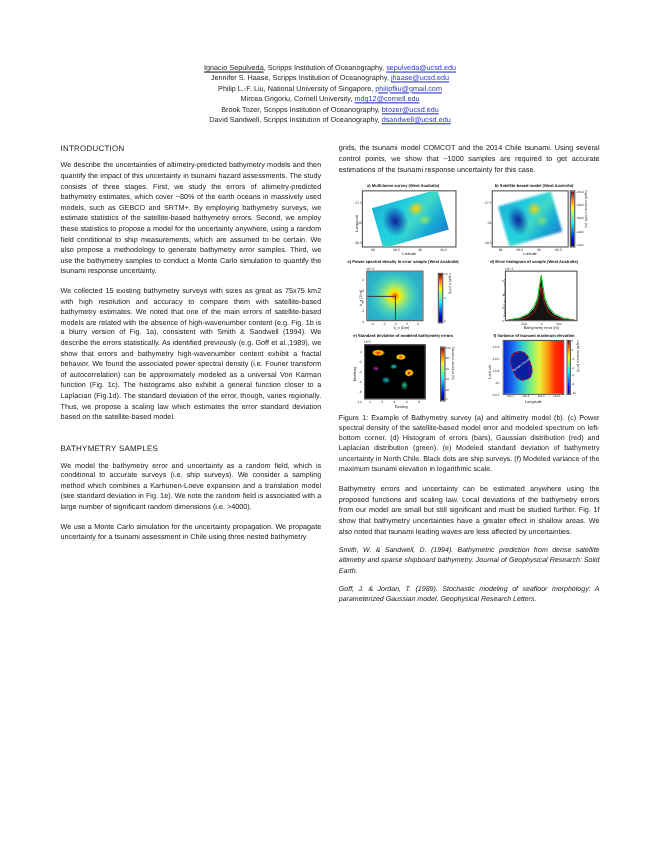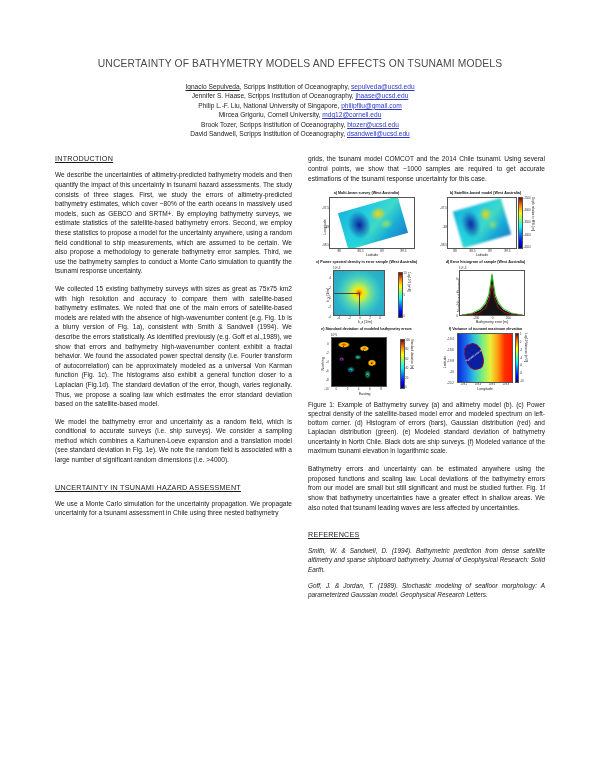--- a/index.html
+++ b/index.html
@@ -49,21 +49,20 @@
     gap: 16px;
     align-items: flex-start;
   }
   .col { width: 237px; }
   h2.sec {
     font-size: 7.2px;
     font-weight: 400;
     color: #1a1a1a;
     margin: 18px 0 7px 0;
     letter-spacing: .25px;
-    text-decoration: underline;
   }
   h2.sec.first { margin-top: 0; }
   p.body {
     font-size: 6.6px;
     line-height: 9.6px;
     text-align: justify;
     margin: 0 0 8px 0;
     color: #181818;
     hyphens: none;
   }
@@ -223,21 +222,20 @@
   .dots i {
     position: absolute; width: 1px; height: 1px;
     background: #000; border-radius: 50%;
   }
 </style>
 </head>
 <body>
 
 <div class="page">
 
-  <h1 class="title">UNCERTAINTY OF BATHYMETRY MODELS AND EFFECTS ON TSUNAMI MODELS</h1>
 
   <div class="authors">
     <div class="row">
       <span class="nm-first">Ignacio Sepulveda</span><span>, </span><span>Scripps Institution of Oceanography</span><span>, </span><a class="mail" href="#">sepulveda@ucsd.edu</a>
     </div>
     <div class="row">
       <span>Jennifer S. Haase</span><span>, </span><span>Scripps Institution of Oceanography</span><span>, </span><a class="mail" href="#">jhaase@ucsd.edu</a>
     </div>
     <div class="row">
       <span>Philip L.-F. Liu</span><span>, </span><span>National University of Singapore</span><span>, </span><a class="mail" href="#">philipfliu@gmail.com</a>
@@ -255,23 +253,23 @@
 
   <div class="cols">
 
     <div class="col">
 
       <h2 class="sec first">INTRODUCTION</h2>
       <p class="body">We describe the uncertainties of altimetry-predicted bathymetry models and then quantify the impact of this uncertainty in tsunami hazard assessments. The study consists of three stages. First, we study the errors of altimetry-predicted bathymetry estimates, which cover ~80% of the earth oceans in massively used models, such as GEBCO and SRTM+. By employing bathymetry surveys, we estimate statistics of the satellite-based bathymetry errors. Second, we employ these statistics to propose a model for the uncertainty anywhere, using a random field conditional to ship measurements, which are assumed to be certain. We also propose a methodology to generate bathymetry error samples. Third, we use the bathymetry samples to conduct a Monte Carlo simulation to quantify the tsunami response uncertainty.</p>
 
       <p class="body">We collected 15 existing bathymetry surveys with sizes as great as 75x75 km2 with high resolution and accuracy to compare them with satellite-based bathymetry estimates. We noted that one of the main errors of satellite-based models are related with the absence of high-wavenumber content (e.g. Fig. 1b is a blurry version of Fig. 1a), consistent with Smith &amp; Sandwell (1994). We describe the errors statistically. As identified previously (e.g. Goff et al.,1989), we show that errors and bathymetry high-wavenumber content exhibit a fractal behavior. We found the associated power spectral density (i.e. Fourier transform of autocorrelation) can be approximately modeled as a universal Von Karman function (Fig. 1c). The histograms also exhibit a general function closer to a Laplacian (Fig.1d). The standard deviation of the error, though, varies regionally. Thus, we propose a scaling law which estimates the error standard deviation based on the satellite-based model.</p>
 
+      <h2 class="sec">BATHYMETRY SAMPLES</h2>
       <p class="body">We model the bathymetry error and uncertainty as a random field, which is conditional to accurate surveys (i.e. ship surveys). We consider a sampling method which combines a Karhunen-Loeve expansion and a translation model (see standard deviation in Fig. 1e). We note the random field is associated with a large number of significant random dimensions (i.e. &gt;4000).</p>
 
-      <h2 class="sec">UNCERTAINTY IN TSUNAMI HAZARD ASSESSMENT</h2>
       <p class="body">We use a Monte Carlo simulation for the uncertainty propagation. We propagate uncertainty for a tsunami assessment in Chile using three nested bathymetry</p>
 
     </div>
 
     <div class="col">
 
       <p class="body">grids, the tsunami model COMCOT and the 2014 Chile tsunami. Using several control points, we show that ~1000 samples are required to get accurate estimations of the tsunami response uncertainty for this case.</p>
 
       <div class="figure">
 
@@ -513,19 +511,18 @@
             </div>
           </div>
         </div>
 
       </div>
 
       <p class="caption">Figure 1: Example of Bathymetry survey (a) and altimetry model (b). (c) Power spectral density of the satellite-based model error and modeled spectrum on left-bottom corner. (d) Histogram of errors (bars), Gaussian distribution (red) and Laplacian distribution (green). (e) Modeled standard deviation of bathymetry uncertainty in North Chile. Black dots are ship surveys. (f) Modeled variance of the maximum tsunami elevation in logarithmic scale.</p>
 
       <p class="body">Bathymetry errors and uncertainty can be estimated anywhere using the proposed functions and scaling law. Local deviations of the bathymetry errors from our model are small but still significant and must be studied further. Fig. 1f show that bathymetry uncertainties have a greater effect in shallow areas. We also noted that tsunami leading waves are less affected by uncertainties.</p>
 
-      <h2 class="sec">REFERENCES</h2>
       <p class="ref">Smith, W. &amp; Sandwell, D. (1994). Bathymetric prediction from dense satellite altimetry and sparse shipboard bathymetry. Journal of Geophysical Research: Solid Earth.</p>
       <p class="ref">Goff, J. &amp; Jordan, T. (1989). Stochastic modeling of seafloor morphology: A parameterized Gaussian model. Geophysical Research Letters.</p>
 
     </div>
   </div>
 </div>
 
 </body></html>

